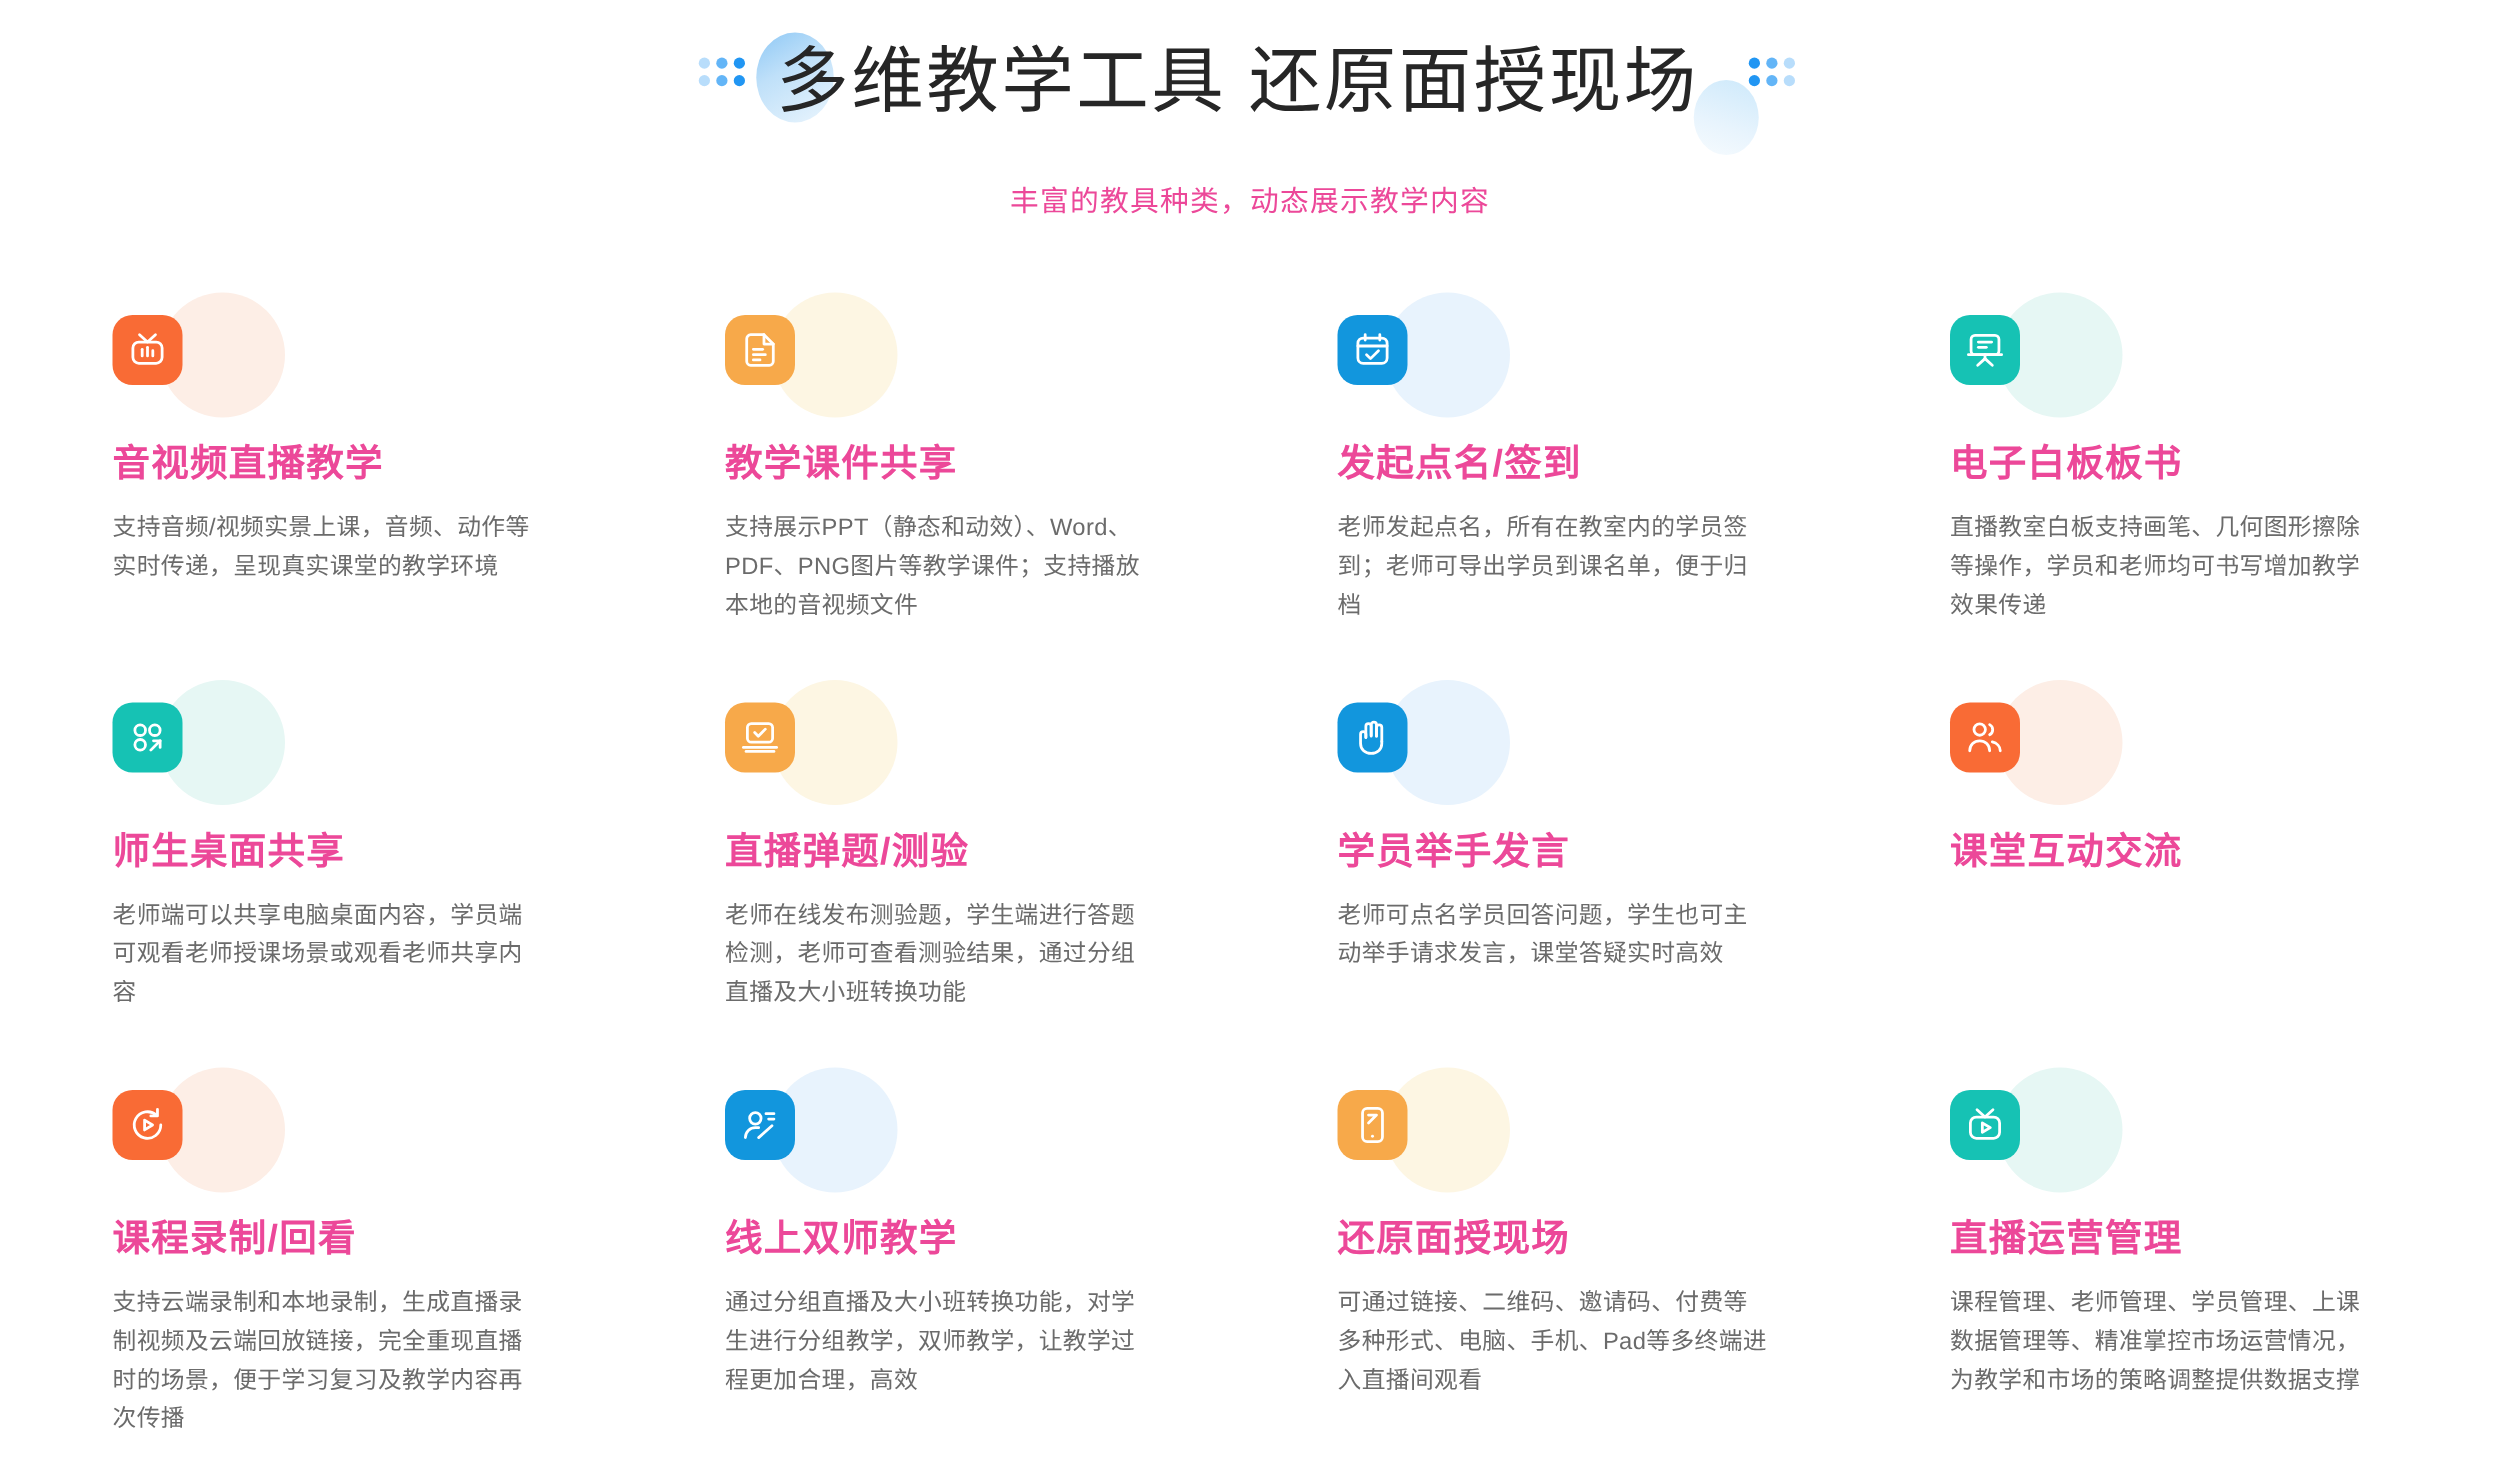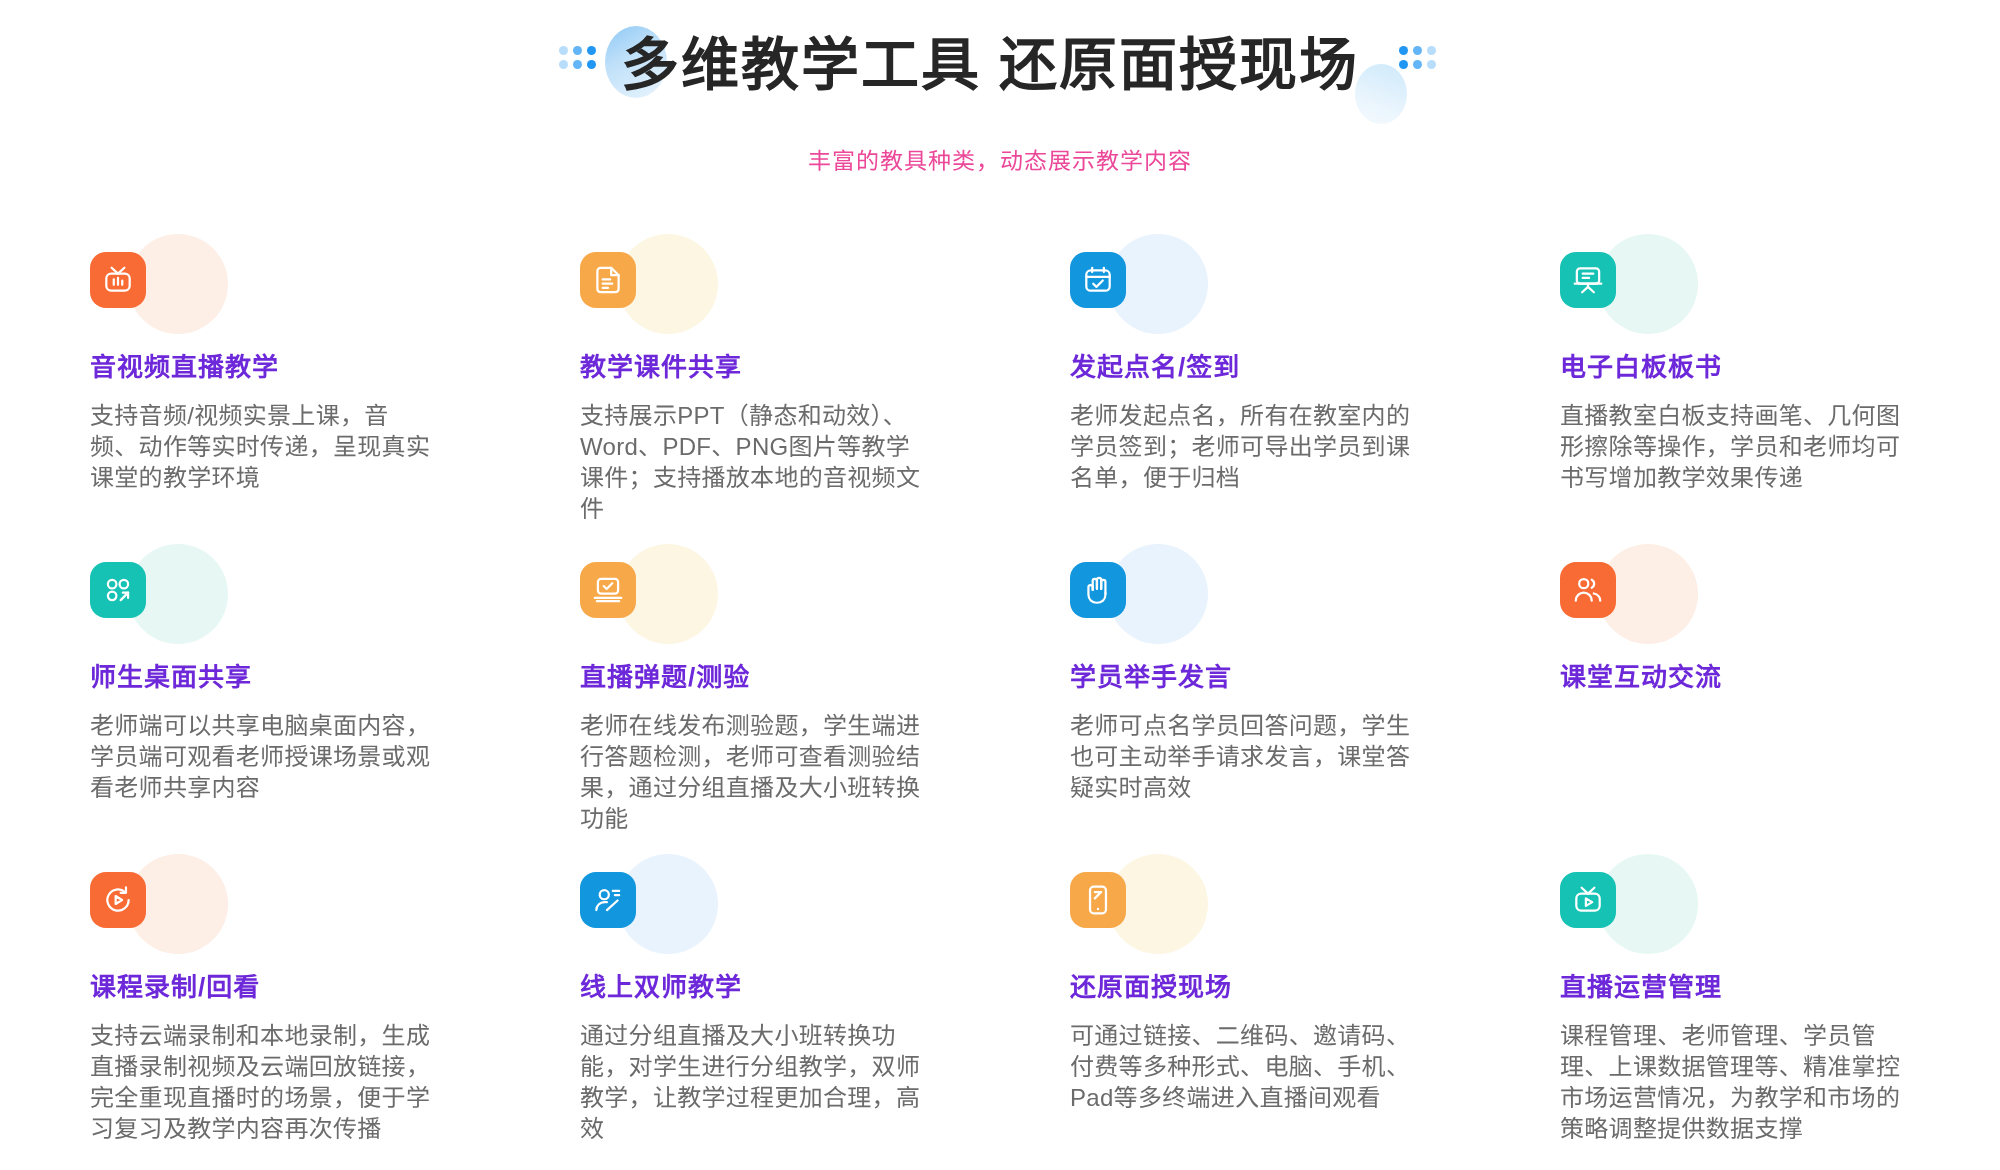--- a/index.html
+++ b/index.html
@@ -15,21 +15,21 @@
 
   
   .header { position:absolute; left:0; top:0; width:2000px; }
 
   .title-row {
     display:flex; align-items:center; justify-content:center;
     height:120px; position:relative;
   }
   .title-text {
     position:relative; z-index:3;
-    font-size:58px; font-weight:700; color:#262626;
+    font-size:58px; font-weight:400; color:#262626;
     letter-spacing:2px; white-space:nowrap;
     font-family:"Liberation Sans","DejaVu Sans",sans-serif;
   }
 
   .dot-grid { display:grid; grid-template-columns:repeat(3, 14px); grid-template-rows:repeat(2, 14px); gap:0; z-index:3; }
   .dot-grid i { display:block; width:9px; height:9px; border-radius:50%; background:#2196f3; }
   .dots-left  { margin-right:20px; }
   .dots-right { margin-left:40px; }
   .dots-left i:nth-child(1), .dots-left i:nth-child(4) { opacity:.32; }
   .dots-left i:nth-child(2), .dots-left i:nth-child(5) { opacity:.70; }
@@ -74,26 +74,26 @@
 
   .icon {
     position:relative; z-index:2;
     width:56px; height:56px; border-radius:16px;
     display:flex; align-items:center; justify-content:center;
   }
   .icon svg { display:block; }
 
   .card-title {
     margin-top:6px;
-    font-size:26px; font-weight:700; color:#6d28d9;
+    font-size:30px; font-weight:700; color:#ec4899;
     letter-spacing:1px; white-space:nowrap;
   }
   .card-desc {
     margin-top:17px;
-    font-size:24px; line-height:31px; color:#6b6b6b;
+    font-size:19px; line-height:31px; color:#6b6b6b;
     width:345px; letter-spacing:.3px;
   }
 </style>
 </head>
 <body>
 
 <div class="page">
 
   <div class="header">
     <div class="title-row">

